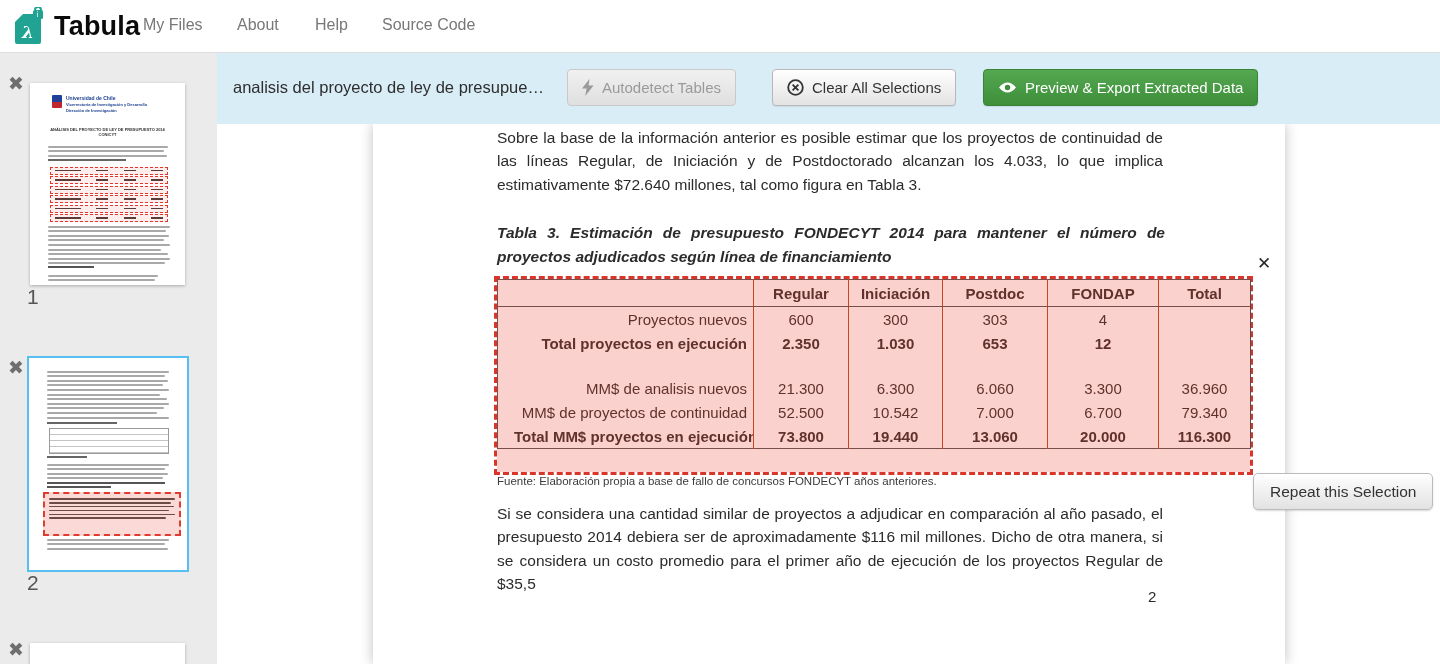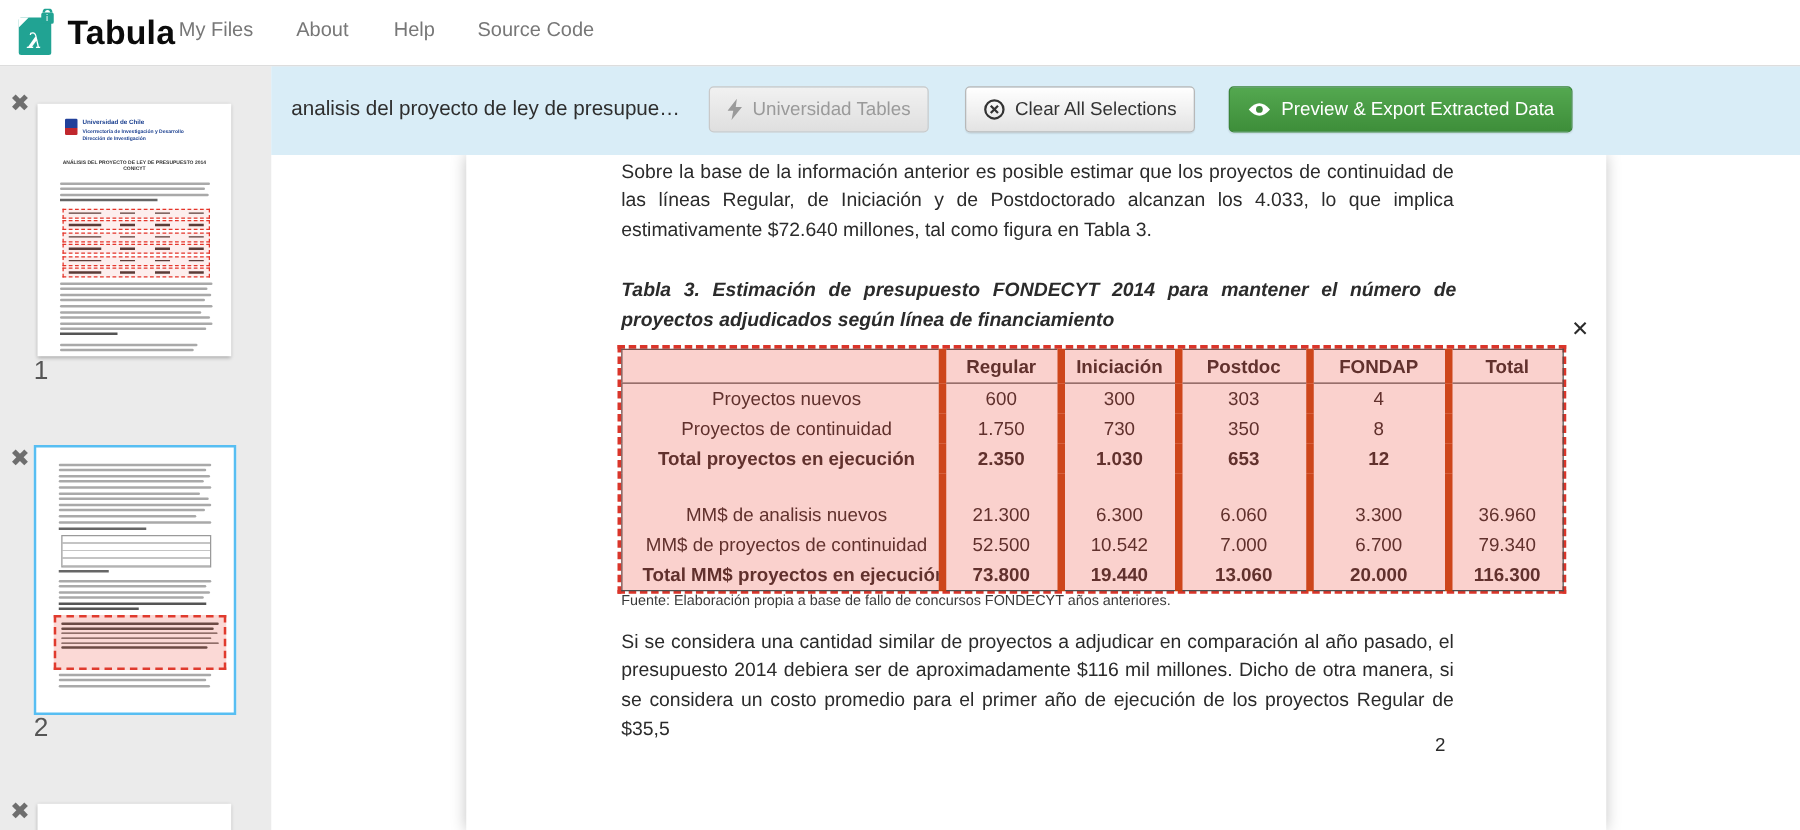--- a/index.html
+++ b/index.html
@@ -59,22 +59,22 @@
   .selection{position:absolute;left:121px;top:152px;width:759px;height:199px;
     border:3px dashed #da352a;box-sizing:border-box;cursor:move;}
   .sel-overlay{position:absolute;inset:0;background:rgba(236,84,72,.27);z-index:2;pointer-events:none;}
   .sel-close{position:absolute;left:884px;top:131px;font-size:17px;font-weight:bold;color:#2b2b2b;
     cursor:pointer;line-height:1;z-index:3;}
   table.xtable{border-collapse:collapse;table-layout:fixed;width:753px;font-size:15px;color:#2e2424;
     border:1px solid #4d4d4d;}
   table.xtable th,table.xtable td{padding:0 6px;overflow:hidden;white-space:nowrap;}
   table.xtable th{height:26px;font-weight:600;text-align:center;border-bottom:1px solid #4d4d4d;}
   table.xtable td{height:24px;text-align:center;}
-  table.xtable td:first-child{text-align:center;padding-left:16px;}
-  table.xtable th + th, table.xtable td + td{border-left:6px solid #c2410c;}
+  table.xtable td:first-child{text-align:right;padding-left:16px;}
+  table.xtable th + th, table.xtable td + td{border-left:1px solid #c2410c;}
   table.xtable tr.bold{font-weight:bold;}
   table.xtable tr.spacer td{height:21px;}
   
   .btn-repeat{position:absolute;left:1036px;top:349px;height:37px;display:inline-flex;align-items:center;
     padding:0 16px;border:1px solid #bbb;border-radius:5px;background:linear-gradient(#fff,#e2e2e2);
     font-size:15.5px;color:#333;box-shadow:0 1px 2px rgba(0,0,0,.15);cursor:pointer;}
   .icon-svg{display:block;}
 </style>
 </head>
 <body>
@@ -230,21 +230,21 @@
 
 <section class="toolbar">
   <div class="doc-title">analisis del proyecto de ley de presupue…</div>
 
   <button class="btn btn-autodetect" disabled="">
     <span>
       <svg class="icon-svg" width="12" height="17" viewBox="0 0 12 17">
         <path d="M7.5 0 L0 9.5 H4.6 L3.2 17 L11.6 6.5 H6.6 Z" fill="#9a9a9a"></path>
       </svg>
     </span>
-    <span>Universidad Tables</span>
+    <span>Autodetect Tables</span>
   </button>
 
   <button class="btn btn-export">
     <span>
       <svg class="icon-svg" width="19" height="13" viewBox="0 0 19 13">
         <path d="M1 6.5 Q9.5 -3.5 18 6.5 Q9.5 16.5 1 6.5 Z" fill="#fff"></path>
         <circle cx="9.5" cy="6.5" r="2.7" fill="#3f8c3c"></circle>
       </svg>
     </span>
     <span>Preview &amp; Export Extracted Data</span>
@@ -292,28 +292,20 @@
           </thead>
           <tbody>
             <tr>
               <td>Proyectos nuevos</td>
               <td>600</td>
               <td>300</td>
               <td>303</td>
               <td>4</td>
               <td></td>
             </tr>
-            <tr>
-              <td>Proyectos de continuidad</td>
-              <td>1.750</td>
-              <td>730</td>
-              <td>350</td>
-              <td>8</td>
-              <td></td>
-            </tr>
             <tr class="bold">
               <td>Total proyectos en ejecución</td>
               <td>2.350</td>
               <td>1.030</td>
               <td>653</td>
               <td>12</td>
               <td></td>
             </tr>
             <tr class="spacer">
               <td></td>
@@ -352,13 +344,14 @@
       <div class="sel-overlay"></div>
     </div>
 
     <div class="fuente">Fuente: Elaboración propia a base de fallo de concursos FONDECYT años anteriores.</div>
 
     <div class="pdf-text" style="left:124px;top:378px;width:666px;">Si se considera una cantidad similar de proyectos a adjudicar en comparación al año pasado, el presupuesto 2014 debiera ser de aproximadamente $116 mil millones. Dicho de otra manera, si se considera un costo promedio para el primer año de ejecución de los proyectos Regular de $35,5</div>
 
     <div class="pnum">2</div>
   </div>
 
+  <button class="btn-repeat">Repeat this Selection</button>
 </main>
 
 </body></html>

